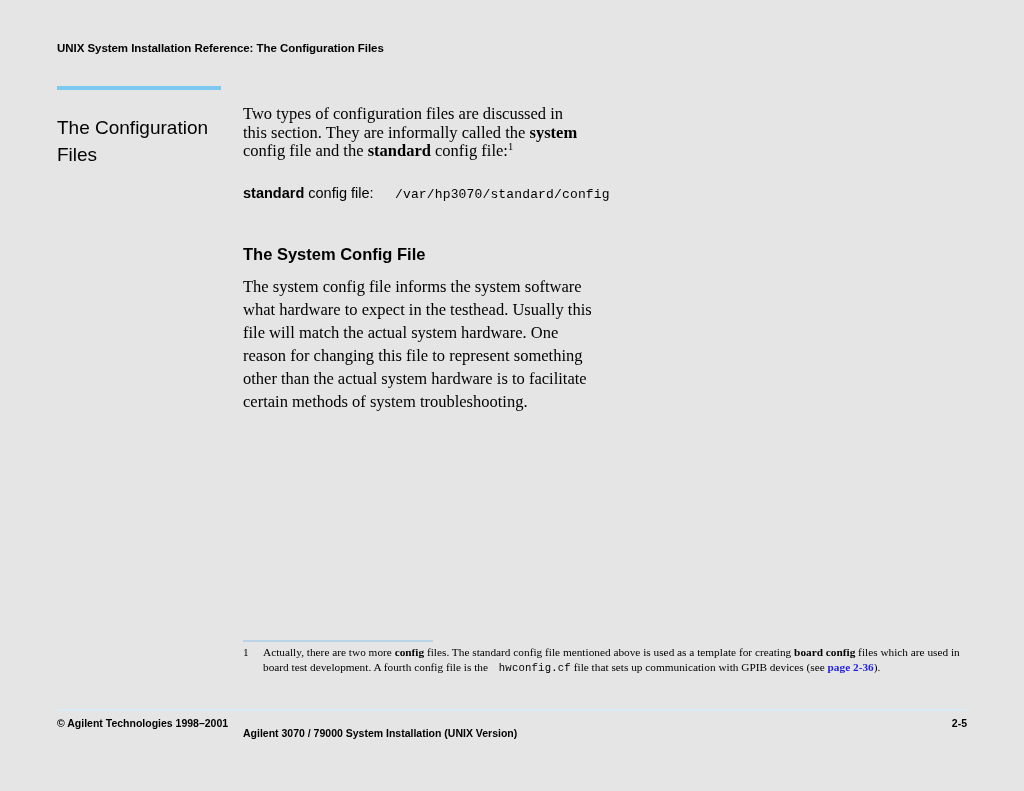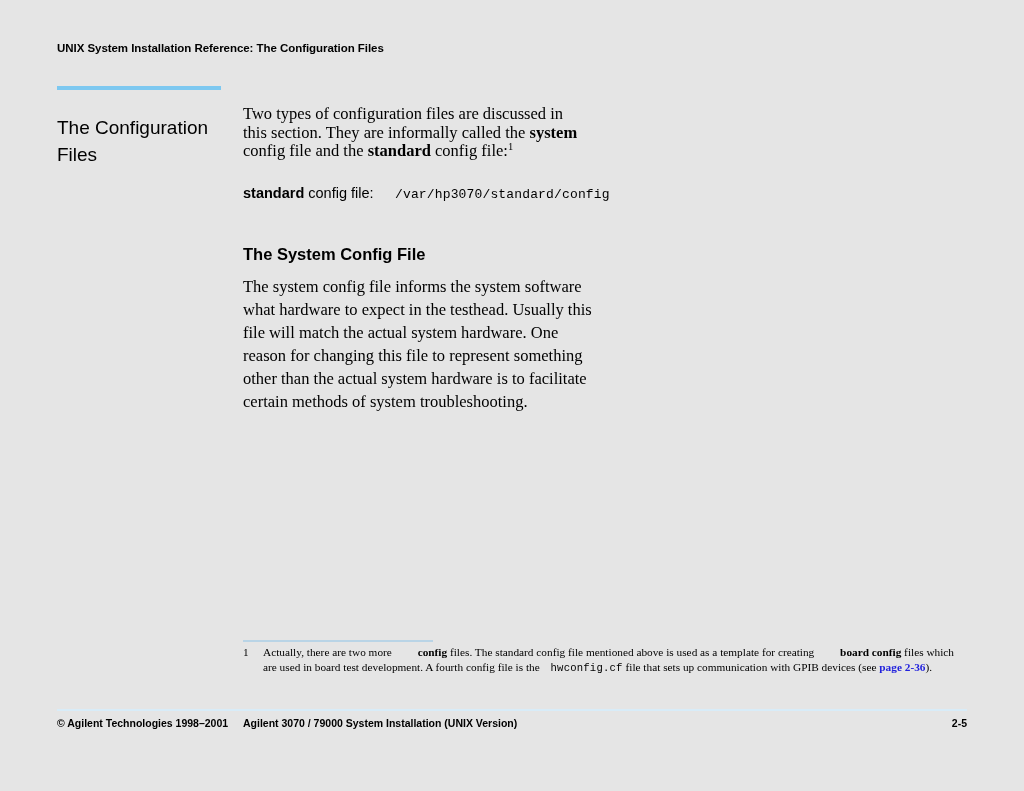--- a/index.html
+++ b/index.html
@@ -147,21 +147,21 @@
     font-size: 11.3px;
     line-height: 14.6px;
     display: flex;
     align-items: flex-start;
   }
   .footnote-marker {
     flex: 0 0 20px;
     width: 20px;
   }
   .footnote-text { flex: 1 1 auto; }
-  .footnote-text b { font-weight: bold; margin-left: 23px; }
+  .footnote-text b { font-weight: bold; }
   .footnote-text .mono {
     font-family: "Liberation Mono", monospace;
     font-size: 10.6px;
     letter-spacing: 0.2px;
     margin-left: 8px;
   }
   .xref {
     color: #2222dd;
     font-weight: bold;
     text-decoration: none;
@@ -188,21 +188,21 @@
   }
   .footer-copyright {
     position: absolute;
     left: 0;
     top: 0;
     white-space: nowrap;
   }
   .footer-doc {
     position: absolute;
     left: 186px;
-    top: 0;
+    top: 10px;
     white-space: nowrap;
   }
   .footer-page {
     position: absolute;
     right: 0;
     top: 0;
     white-space: nowrap;
     margin-left: 32px;
   }
 </style>

